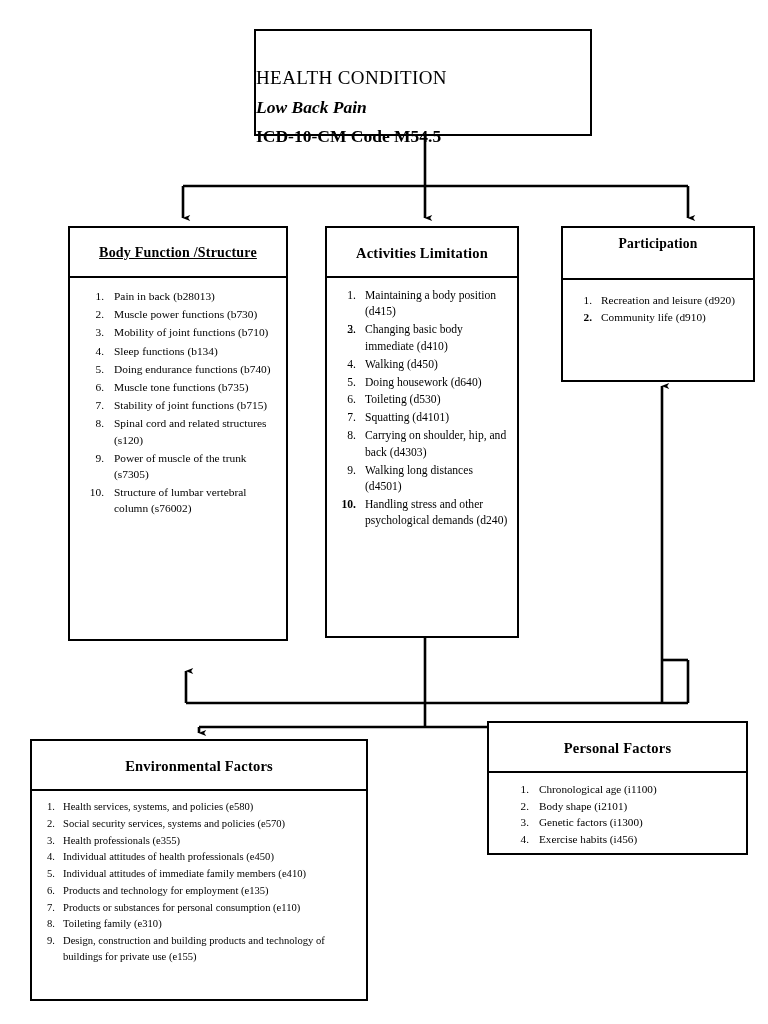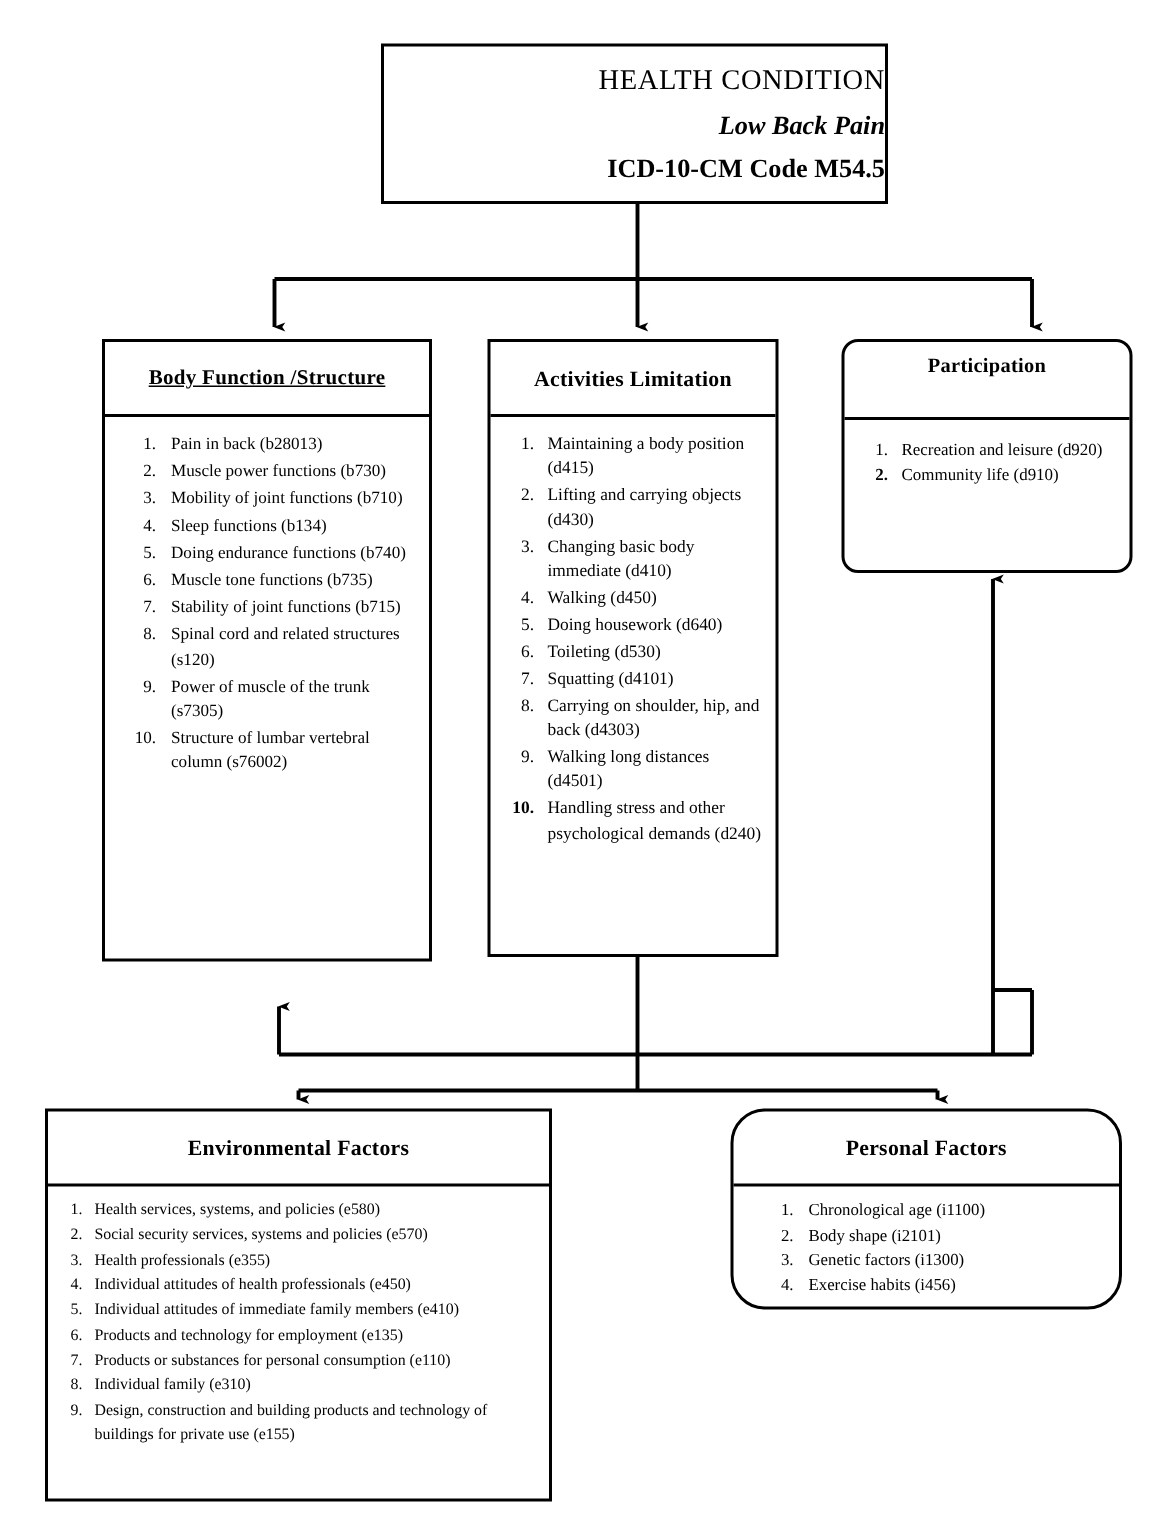--- a/index.html
+++ b/index.html
@@ -73,22 +73,23 @@
     top: 29px;
     width: 338px;
     height: 107px;
     border-width: 2.5px;
   }
   #health-condition .hc-inner {
     height: 100%;
     display: flex;
     flex-direction: column;
     justify-content: center;
-    align-items: flex-end;
+    align-items: flex-start;
     gap: 0px;
+    margin-top: 24px;
   }
   #health-condition .hc-line {
     text-align: center;
     line-height: 1.0;
     padding: 6px 0 6px 0;
   }
   #health-condition .hc-line.l1 { font-size: 19px; letter-spacing: 0.4px; }
   #health-condition .hc-line.l2 { font-size: 17.5px; font-weight: bold; font-style: italic; }
   #health-condition .hc-line.l3 { font-size: 17.5px; font-weight: bold; }
 
@@ -126,21 +127,20 @@
   #activities ol.items { font-size: 11.6px; line-height: 16.4px; }
   #activities ol.items li { padding-left: 31px; margin-bottom: 1.5px; }
   #activities ol.items li .num { width: 22px; }
 
   
   #participation {
     left: 561px;
     top: 226px;
     width: 194px;
     height: 156px;
-    border-radius: 11px;
   }
   #participation .box-title {
     height: 52px;
     font-size: 13.6px;
     line-height: 23px;
     padding-top: 4px;
   }
   #participation .box-body { padding-top: 12px; padding-left: 7px; }
   #participation ol.items { font-size: 11.3px; line-height: 16px; }
   #participation ol.items li { padding-left: 31px; margin-bottom: 1px; }
@@ -159,24 +159,23 @@
     font-size: 14.5px;
   }
   #environmental .box-body { padding-top: 8px; padding-left: 5px; }
   #environmental ol.items { font-size: 10.6px; line-height: 15.6px; }
   #environmental ol.items li { padding-left: 26px; margin-bottom: 1.2px; }
   #environmental ol.items li .num { width: 18px; }
 
   
   #personal {
     left: 487px;
-    top: 739px;
+    top: 721px;
     width: 261px;
     height: 134px;
-    border-radius: 23px;
   }
   #personal .box-title {
     height: 50px;
     line-height: 50px;
     font-size: 14.5px;
   }
   #personal .box-body { padding-top: 8px; padding-left: 20px; }
   #personal ol.items { font-size: 11.2px; line-height: 16.2px; }
   #personal ol.items li { padding-left: 30px; margin-bottom: 0.5px; }
   #personal ol.items li .num { width: 20px; }
@@ -288,21 +287,20 @@
   <div class="box" id="activities">
     <div class="box-title">Activities Limitation</div>
     <div class="box-body">
       <ol class="items">
           <li>
             <span class="num">1.</span>
             <span class="txt">Maintaining a body position (d415)</span>
           </li>
           <li>
             <span class="num">2.</span>
-            <span class="txt">Lifting and carrying objects (d430)</span>
           </li>
           <li>
             <span class="num">3.</span>
             <span class="txt">Changing basic body immediate (d410)</span>
           </li>
           <li>
             <span class="num">4.</span>
             <span class="txt">Walking (d450)</span>
           </li>
           <li>
@@ -378,21 +376,21 @@
           <li>
             <span class="num">6.</span>
             <span class="txt">Products and technology for employment (e135)</span>
           </li>
           <li>
             <span class="num">7.</span>
             <span class="txt">Products or substances for personal consumption (e110)</span>
           </li>
           <li>
             <span class="num">8.</span>
-            <span class="txt">Individual family (e310)</span>
+            <span class="txt">Toileting family (e310)</span>
           </li>
           <li>
             <span class="num">9.</span>
             <span class="txt">Design, construction and building products and technology of buildings for private use (e155)</span>
           </li>
         </ol>
     </div>
   </div>
 
   <div class="box" id="personal">

